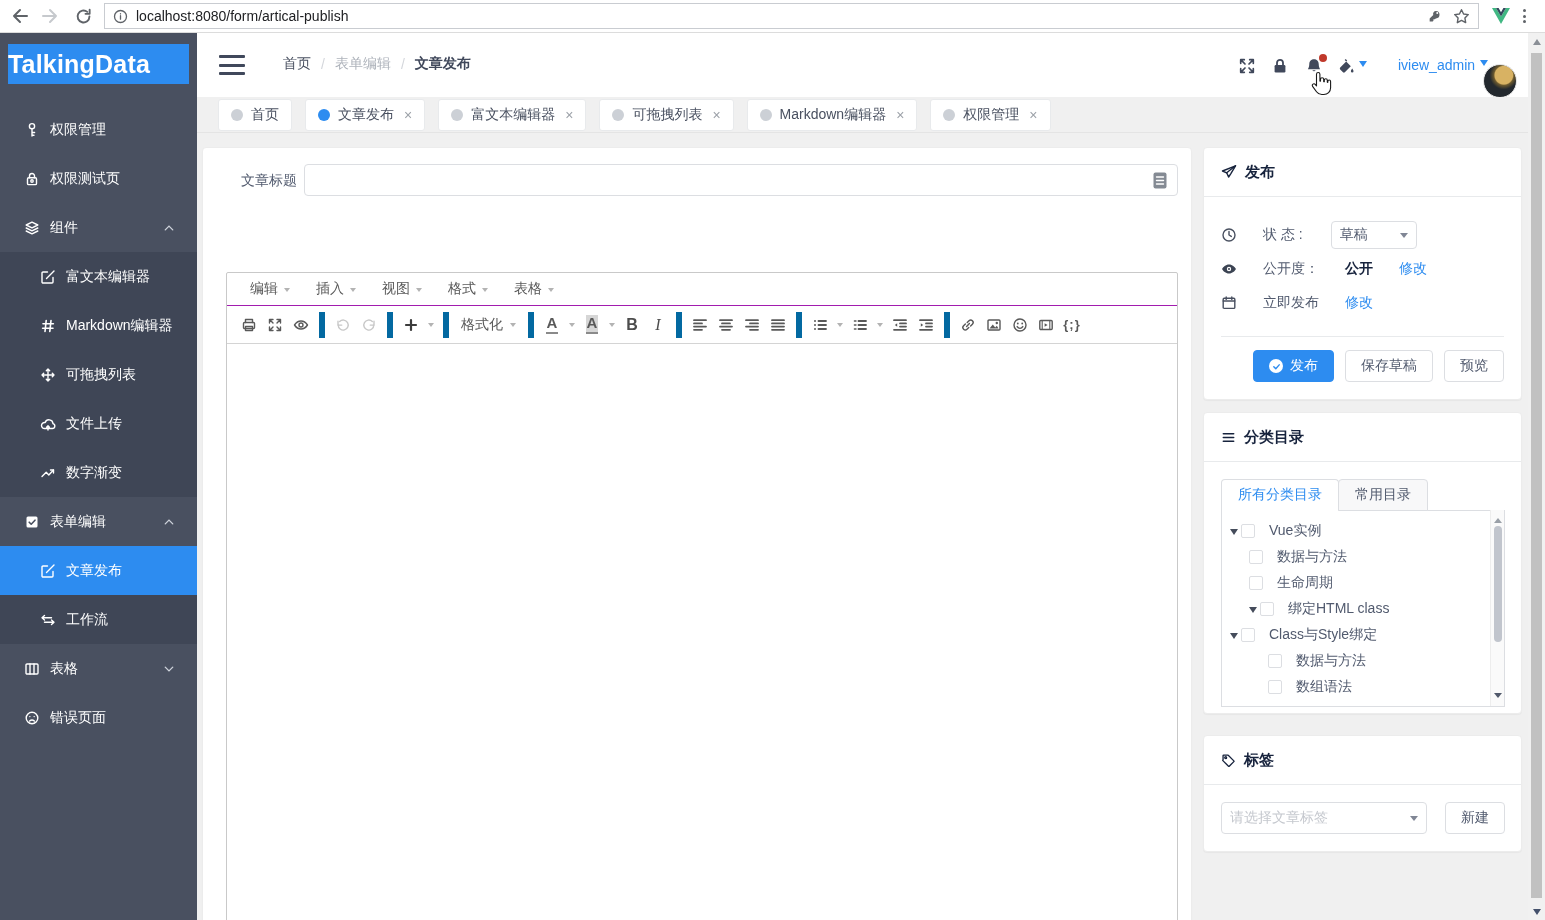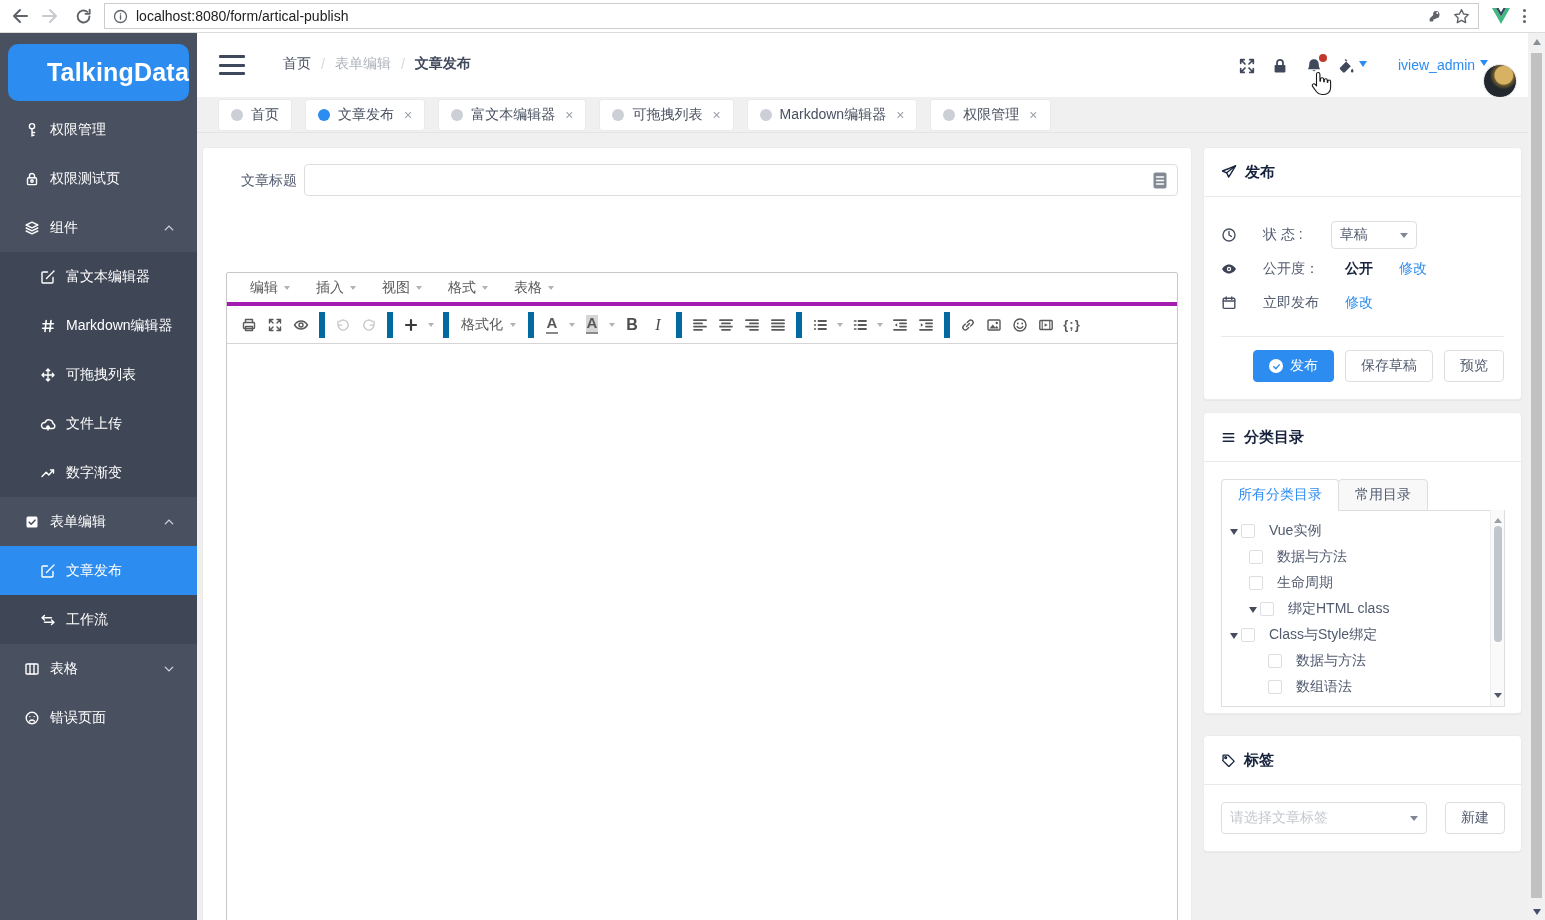--- a/index.html
+++ b/index.html
@@ -24,22 +24,22 @@
 
   
   .v-scrollbar { position:absolute; top:33px; right:0; width:17px; height:887px; background:#f1f1f1; z-index:60; }
   .v-scrollbar .thumb { position:absolute; left:3px; top:20px; width:11px; height:845px; background:#c1c1c1; }
   .sb-arrow { position:absolute; left:0; width:17px; height:17px; display:flex; align-items:center; justify-content:center; }
   .tri-up { width:0; height:0; border:4.5px solid transparent; border-bottom:6px solid #8a8f96; margin-top:-4px; }
   .tri-dn { width:0; height:0; border:4.5px solid transparent; border-top:6px solid #44506b; margin-bottom:-4px; }
 
   
   .sidebar { position:absolute; top:33px; left:0; width:197px; height:887px; background:#495060; color:#fff; }
-  .logo { position:absolute; top:11px; left:8px; width:181px; height:57px; background:#2d8cf0; border-radius:10px;
-    display:flex; align-items:center; justify-content:flex-end; }
+  .logo { position:absolute; top:11px; left:8px; width:181px; height:40px; background:#2d8cf0; border-radius:0;
+    display:flex; align-items:center; justify-content:flex-start; }
   .logo span { color:#fff; font-weight:bold; font-size:25px; letter-spacing:.2px; }
   .menu { position:absolute; top:72px; left:0; width:197px; }
   .m-item { height:49px; display:flex; align-items:center; padding-left:24px; color:#fff; position:relative; }
   .m-item .lbl { margin-left:10px; }
   .m-item .chev { position:absolute; right:22px; color:#cfd4dc; }
   .sub { background:#3f4656; }
   .sub .m-item { padding-left:40px; }
   .m-item.active { background:#2d8cf0; }
 
   
@@ -71,21 +71,21 @@
   .content { position:absolute; top:133px; left:197px; width:1348px; height:787px; background:#f0f0f0; overflow:hidden; }
   .card { background:#fff; border:1px solid #ececec; border-radius:4px; box-shadow:0 1px 1px rgba(0,0,0,.04); }
   .main-card { position:absolute; left:5px; top:14px; width:990px; height:900px; }
   .title-label { position:absolute; left:38px; top:24px; color:#515a6e; }
   .title-input { position:absolute; left:101px; top:16px; width:874px; height:32px; border:1px solid #dcdee2;
     border-radius:4px; background:#fff; padding:0 30px 0 8px; font:inherit; color:#515a6e; outline:none; }
   .title-input-icon { position:absolute; left:950px; top:24px; }
 
   
   .editor { position:absolute; left:23px; top:124px; width:952px; height:770px; border:1px solid #c9c9c9; border-radius:2px; background:#fff; }
-  .menubar { height:33px; display:flex; align-items:center; padding-left:10px; border-bottom:4px solid #a21caf; color:#595959; }
+  .menubar { height:33px; display:flex; align-items:center; padding-left:10px; border-bottom:1px solid #a21caf; color:#595959; }
   .menu-it { display:flex; align-items:center; gap:6px; padding:0 13px; height:100%; }
   .tcaret { width:0; height:0; border:3.5px solid transparent; border-top:4.5px solid #b3b3b3; margin-top:4px; }
   .toolbar { height:38px; display:flex; align-items:center; border-bottom:1px solid #d4d4d4; color:#595959; padding-left:4px; }
   .tgroup { display:flex; align-items:center; height:26px; padding:0 5px; border-right:6px solid #0369a1; }
   .tgroup:last-child { border-right:none; }
   .tbtn { width:26px; height:26px; display:flex; align-items:center; justify-content:center; border-radius:2px; }
   .tbtn.dis { color:#c8c8c8; }
   .tbtn-caret { width:14px; height:26px; display:flex; align-items:center; justify-content:center; }
   .fmt-btn { display:flex; align-items:center; gap:7px; padding:0 7px; color:#595959; }
   .glyphA { font-size:15px; font-weight:bold; color:#595959; border-bottom:2px solid #8a8a8a; line-height:1.1; padding:0 1px; }

